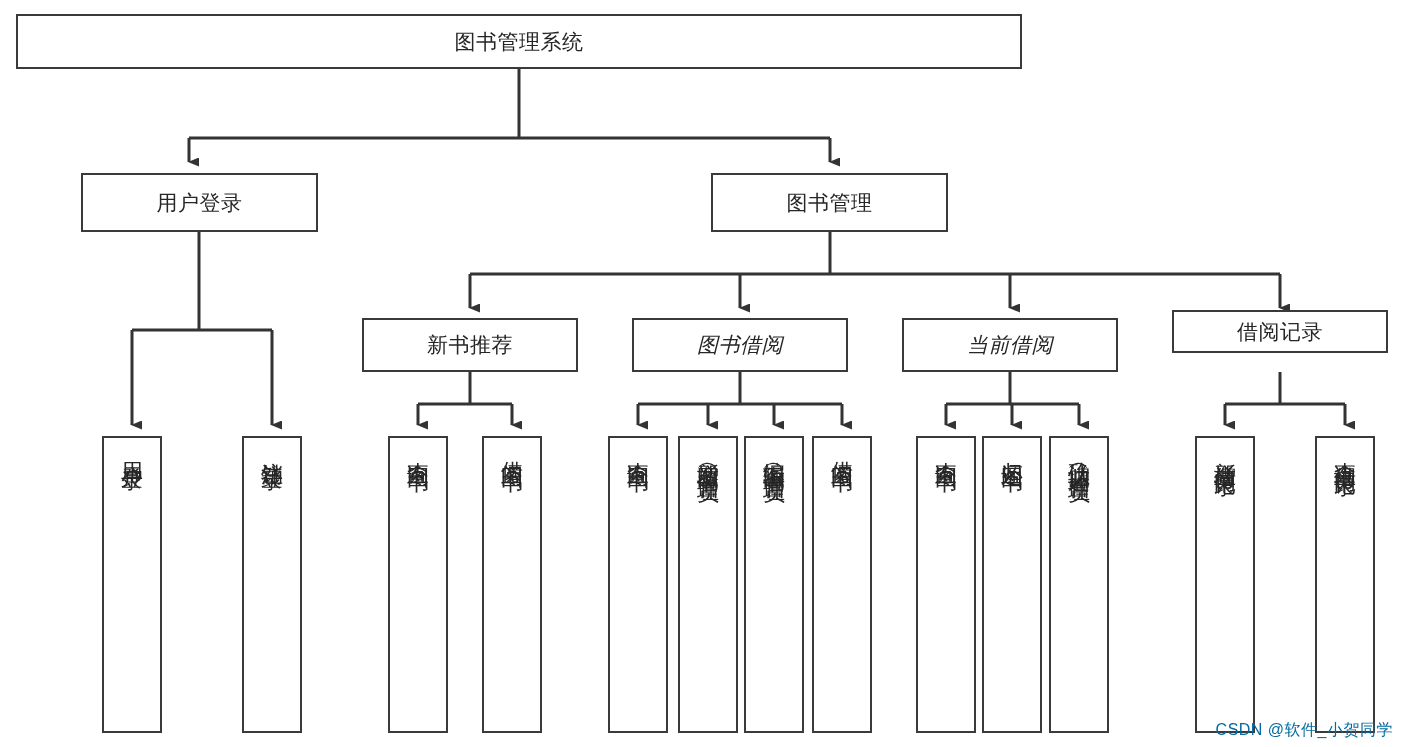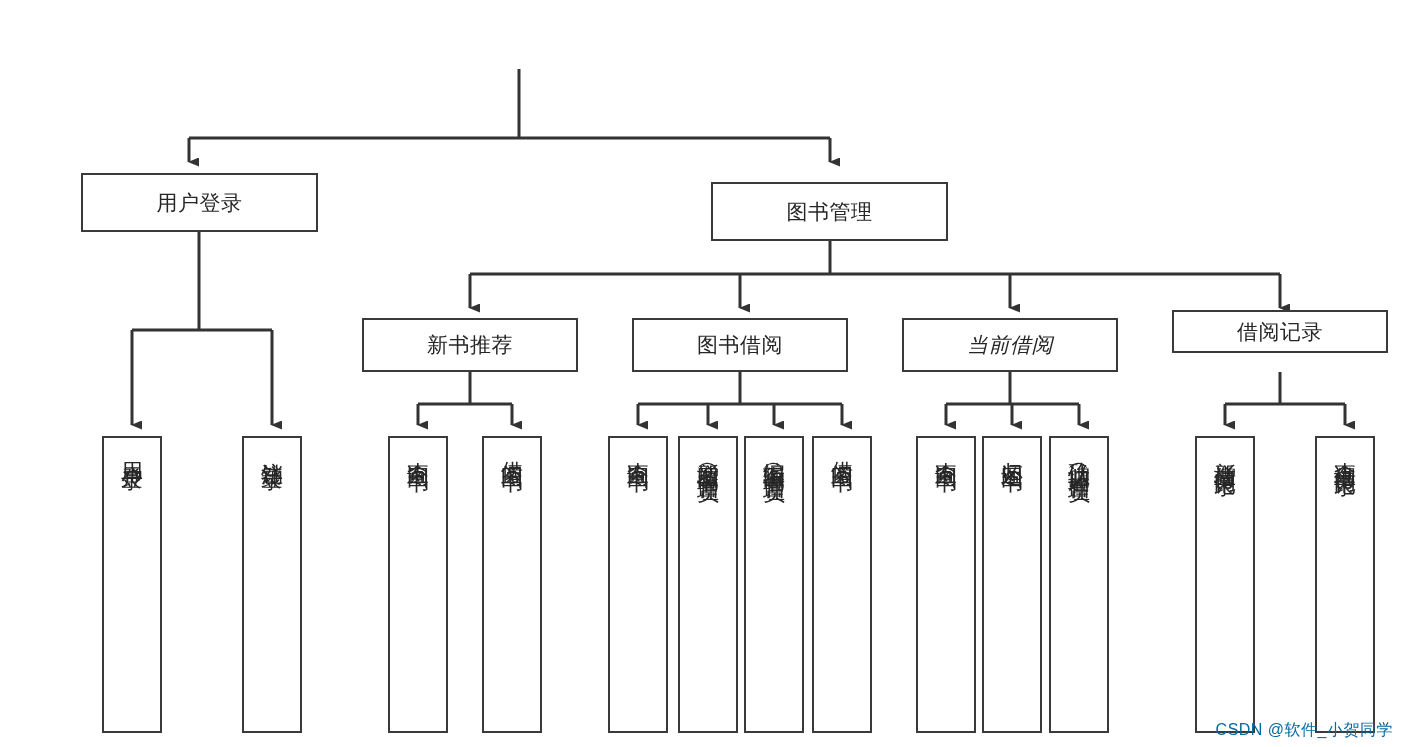--- a/index.html
+++ b/index.html
@@ -117,32 +117,35 @@
       <path d="M1012,404 L1012,425" marker-end="url(#arrowhead)"></path>
       <path d="M1079,404 L1079,425" marker-end="url(#arrowhead)"></path>
 
       <path d="M1280,372 L1280,404"></path>
       <path d="M1225,404 L1345,404"></path>
       <path d="M1225,404 L1225,425" marker-end="url(#arrowhead)"></path>
       <path d="M1345,404 L1345,425" marker-end="url(#arrowhead)"></path>
     </g>
   </svg>
 
+  <div class="node horiz" style="left:16px; top:14px; width:1006px; height:55px;">
+    <span class="node-label">图书管理系统</span>
+  </div>
 
   <div class="node horiz" style="left:81px; top:173px; width:237px; height:59px;">
     <span class="node-label">用户登录</span>
   </div>
-  <div class="node horiz" style="left:711px; top:173px; width:237px; height:59px;margin-top:9px;">
+  <div class="node horiz" style="left:711px; top:173px; width:237px; height:59px;">
     <span class="node-label">图书管理</span>
   </div>
 
   <div class="node horiz" style="left:362px; top:318px; width:216px; height:54px;">
     <span class="node-label">新书推荐</span>
   </div>
-  <div class="node horiz" style="left:632px; top:318px; width:216px; height:54px;">
+  <div class="node horiz" style="left:632px; top:318px; width:216px; height:54px;font-style:italic;">
     <span class="node-label">图书借阅</span>
   </div>
   <div class="node horiz" style="left:902px; top:318px; width:216px; height:54px;font-style:italic;">
     <span class="node-label">当前借阅</span>
   </div>
   <div class="node horiz" style="left:1172px; top:310px; width:216px; height:43px;">
     <span class="node-label">借阅记录</span>
   </div>
 
   <div class="node vert" style="left:102px; top:436px; width:60px; height:297px;">

